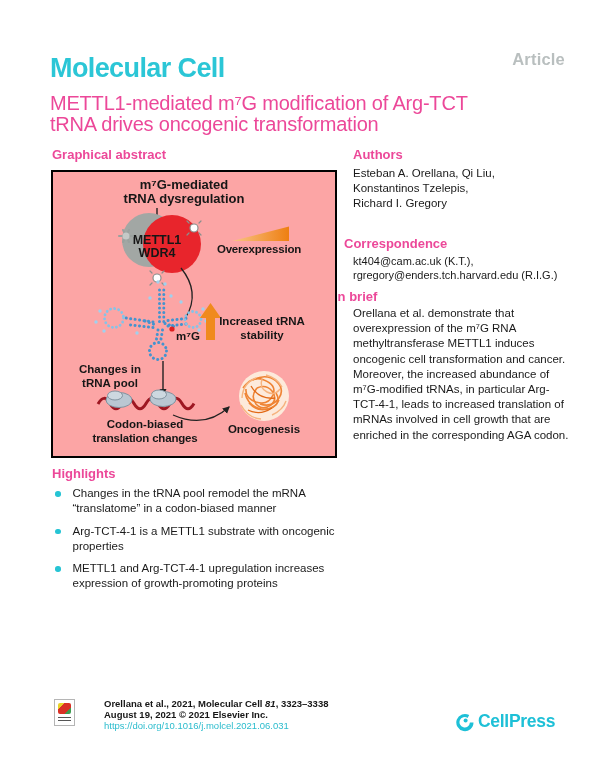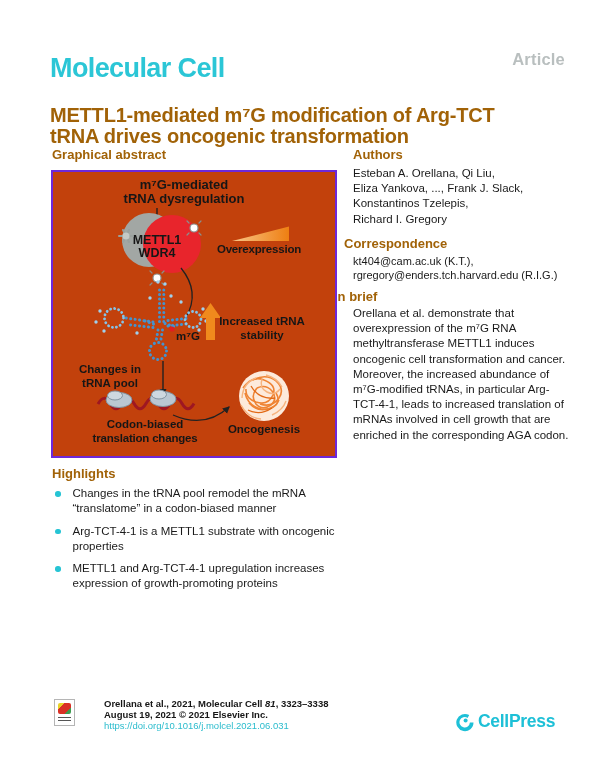--- a/index.html
+++ b/index.html
@@ -3,31 +3,31 @@
 <meta charset="utf-8">
 <style>
   html,body{margin:0;padding:0;background:#fff;}
   .page{position:relative;width:600px;height:779px;background:#ffffff;overflow:hidden;
         font-family:"Liberation Sans",sans-serif;color:#1a1a1a;}
   .article-label{position:absolute;top:50px;left:0;right:35px;text-align:right;
         font-size:16.5px;font-weight:bold;color:#b9bfbf;letter-spacing:.2px;padding-left:20px;}
   .journal-logo{position:absolute;top:53px;left:50px;font-size:27px;font-weight:bold;
         color:#2bc6d6;letter-spacing:-0.6px;}
   .paper-title{position:absolute;top:93px;left:50px;width:520px;font-size:20px;
-        font-weight:bold;color:#a16207;line-height:21px;letter-spacing:-0.2px;margin-top:12px;}
-  .sec-head{font-size:13px;font-weight:bold;color:#a16207;}
+        font-weight:normal;color:#ec4899;line-height:21px;letter-spacing:-0.2px;}
+  .sec-head{font-size:13px;font-weight:bold;color:#ec4899;}
   .gah{position:absolute;top:147px;left:52px;}
   .authors-h{position:absolute;top:147px;left:353px;}
   .authors-block{position:absolute;top:166px;left:353px;font-size:11.5px;line-height:15.2px;}
   .corr-h{position:absolute;top:236px;left:344px;}
   .corr-block{position:absolute;top:254px;left:353px;font-size:11px;line-height:14px;}
   .inbrief-h{position:absolute;top:289px;left:334px;}
   .inbrief-text{position:absolute;top:306px;left:353px;width:218px;font-size:11.5px;line-height:15.2px;}
   .figure-box{position:absolute;top:170px;left:51px;width:286px;height:288px;
-        border:2px solid #6d28d9;box-sizing:border-box;background:#c2410c;}
+        border:2px solid #000000;box-sizing:border-box;background:#fca5a5;}
   .figure-box svg{position:absolute;top:0;left:0;}
   svg text{font-family:"Liberation Sans",sans-serif;font-weight:bold;fill:#161616;}
   .hl-h{position:absolute;top:466px;left:52px;}
   .hl-list{position:absolute;top:486px;left:52px;width:320px;}
   .hl-item{display:flex;margin-bottom:7.5px;}
   .hl-bullet{flex:0 0 auto;width:5.5px;height:5.5px;border-radius:50%;background:#26c4d4;
         margin:5px 12px 0 3px;}
   .hl-text{font-size:11.5px;line-height:15px;width:300px;}
   .badge{position:absolute;top:699px;left:54px;width:21px;height:27px;border:1px solid #b5b5b5;
         background:#fff;box-sizing:border-box;}
@@ -53,21 +53,20 @@
   <div class="paper-title">
     <div>METTL1-mediated m⁷G modification of Arg-TCT</div>
     <div>tRNA drives oncogenic transformation</div>
   </div>
 
   <div class="sec-head gah">Graphical abstract</div>
   <div class="sec-head authors-h">Authors</div>
 
   <div class="authors-block">
     <div>Esteban A. Orellana, Qi Liu,</div>
-    <div>Eliza Yankova, ..., Frank J. Slack,</div>
     <div>Konstantinos Tzelepis,</div>
     <div>Richard I. Gregory</div>
   </div>
 
   <div class="sec-head corr-h">Correspondence</div>
   <div class="corr-block">
     <div>kt404@cam.ac.uk (K.T.),</div>
     <div>rgregory@enders.tch.harvard.edu (R.I.G.)</div>
   </div>
 

